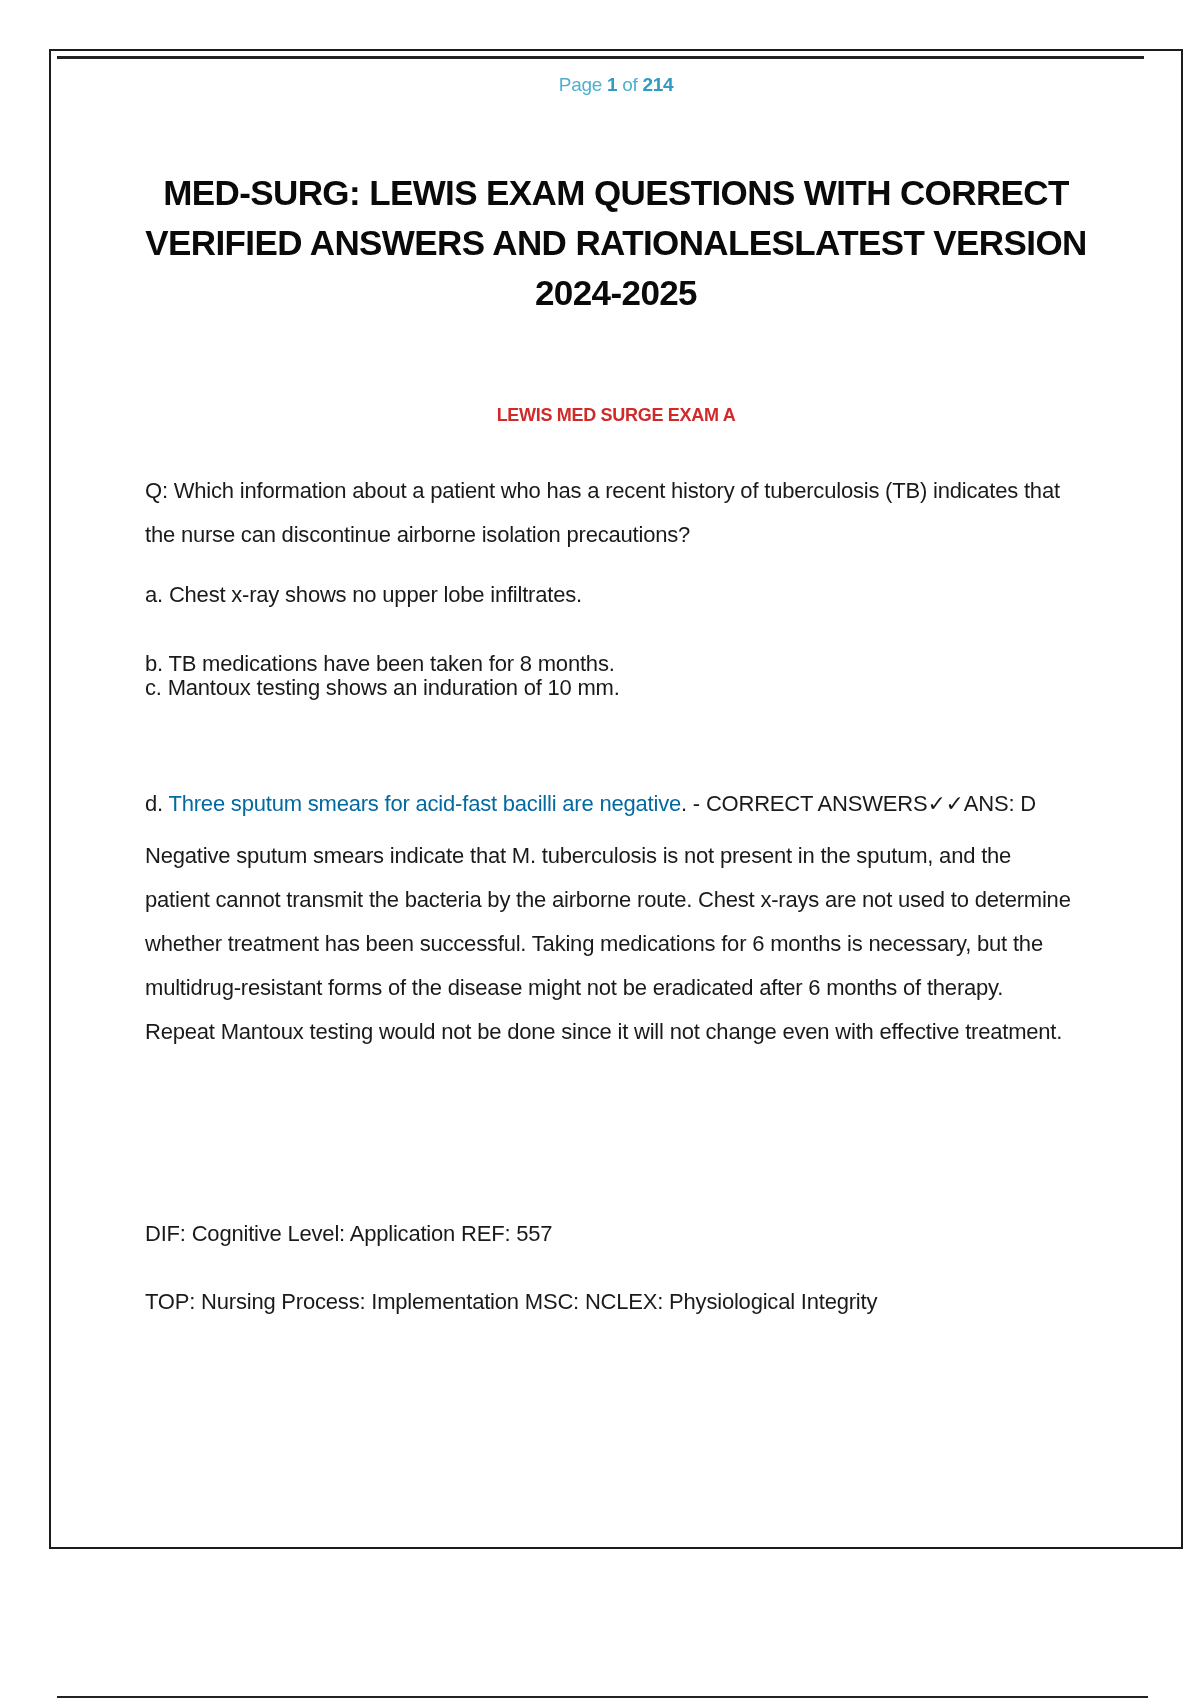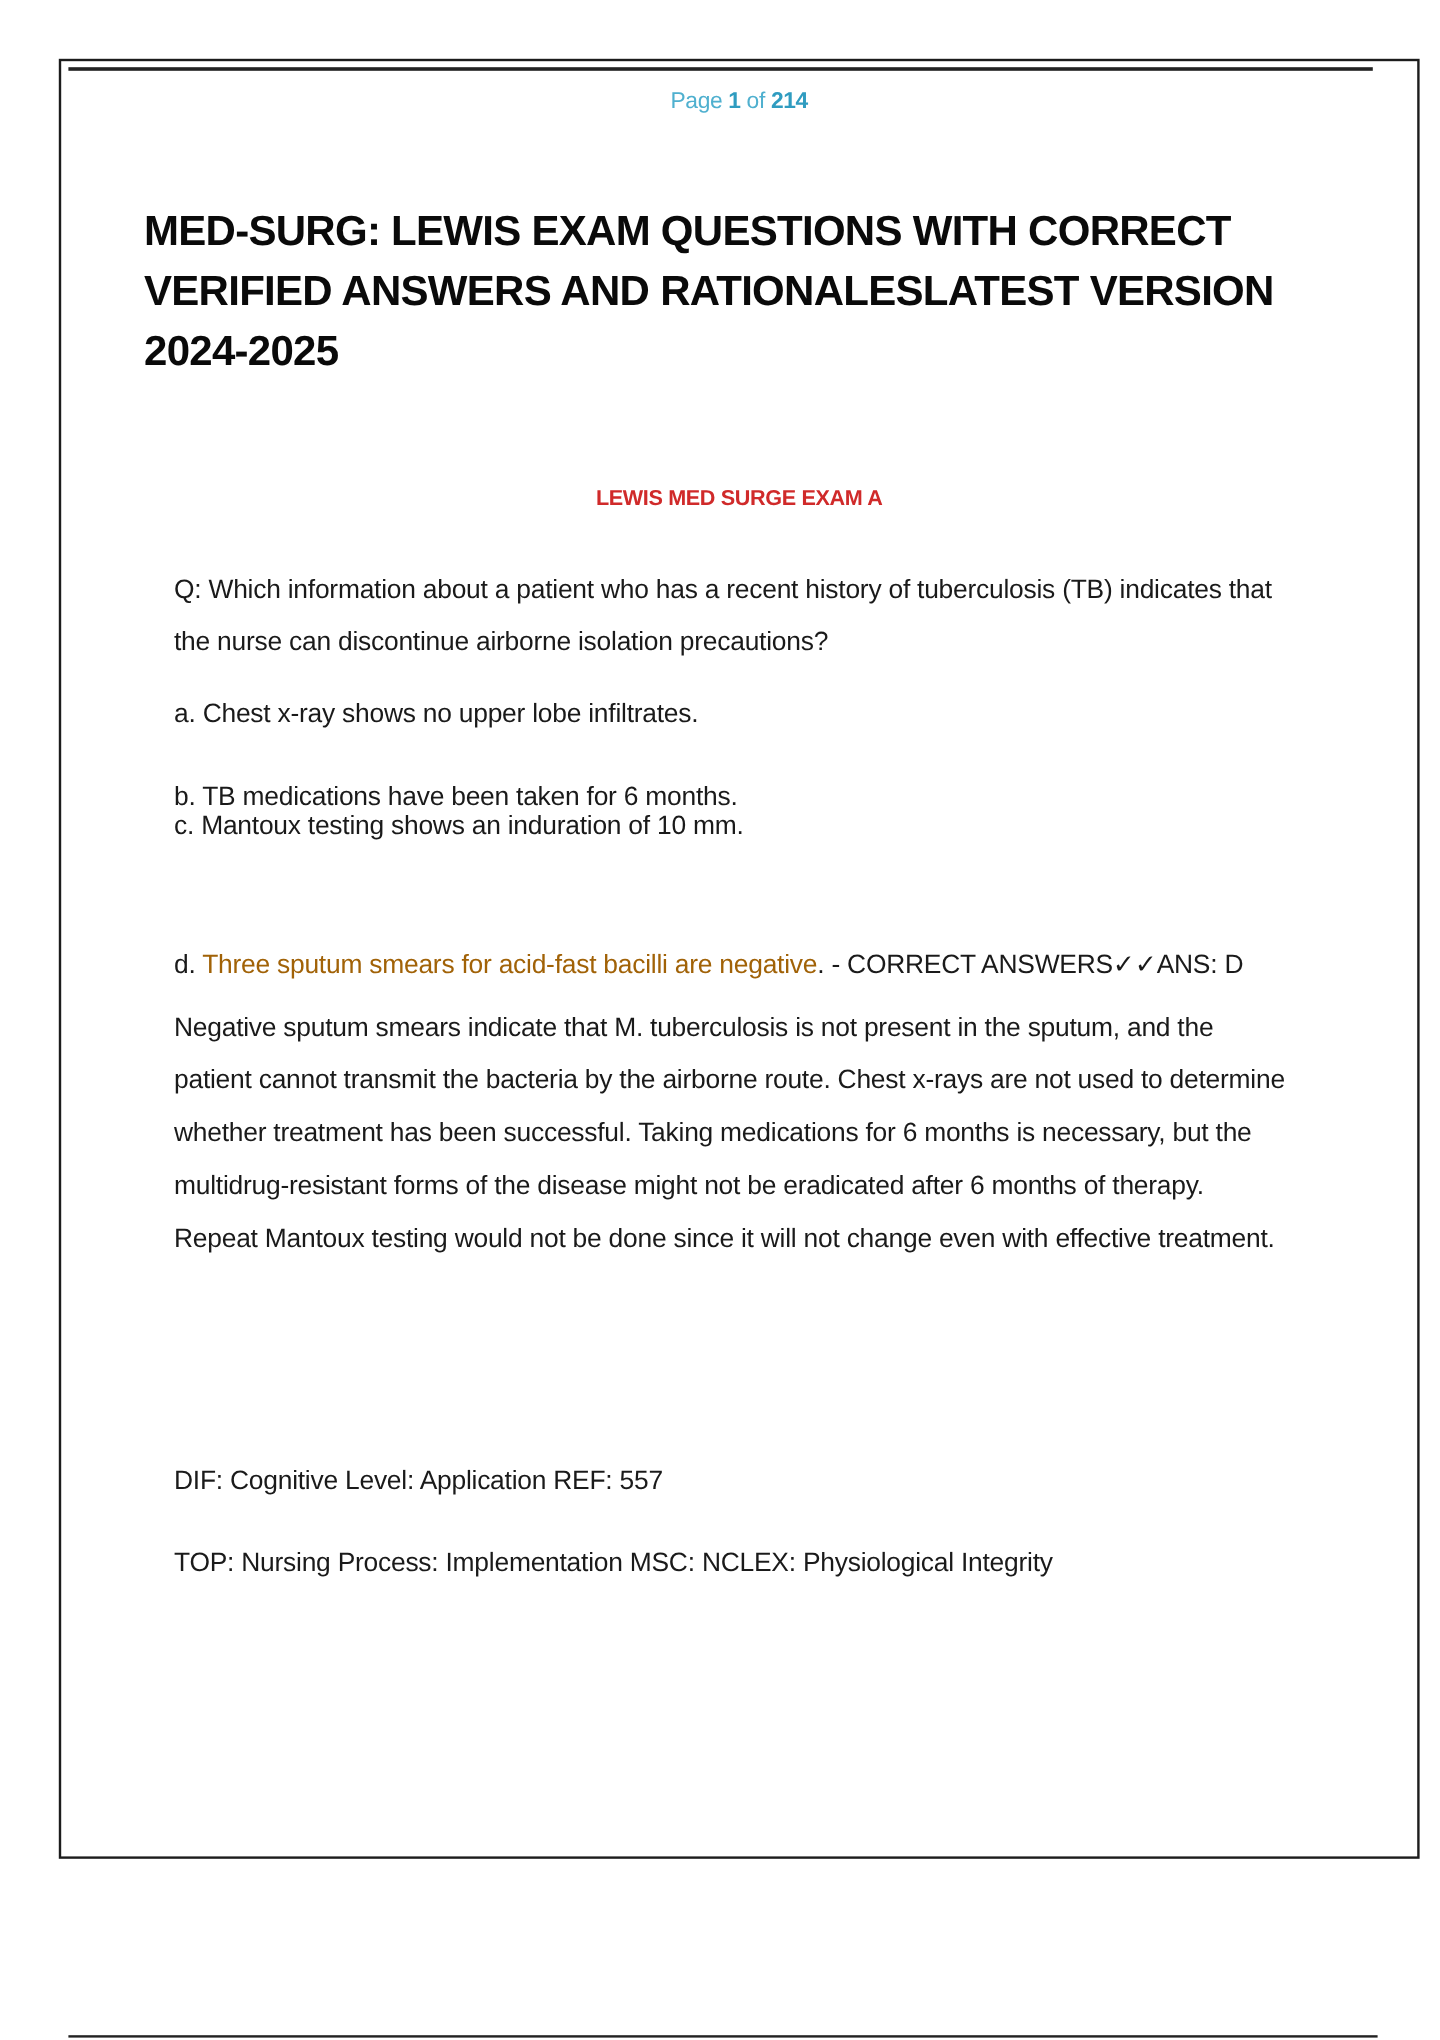--- a/index.html
+++ b/index.html
@@ -52,21 +52,21 @@
   }
   .page-number b {
     font-weight: bold;
     color: #2f9cc0;
   }
   .title {
     position: absolute;
     left: 120px;
     top: 168px;
     width: 992px;
-    text-align: left;
+    text-align: center;
     font-size: 35px;
     font-weight: bold;
     line-height: 50px;
     color: #0a0a0a;
     letter-spacing: -0.6px;
   }
   .section-title {
     position: absolute;
     left: 0;
     top: 405px;
@@ -87,21 +87,21 @@
   .question {
     top: 469px;
     width: 930px;
     line-height: 44px;
   }
   .opt { line-height: 24px; }
   .opt-a { top: 583px; }
   .opt-b { top: 652px; }
   .opt-c { top: 676px; }
   .opt-d { top: 792px; }
-  .red { color: #a16207; }
+  .red { color: #0369a1; }
   .rationale {
     top: 834px;
     width: 930px;
     line-height: 44px;
   }
   .meta-dif { top: 1222px; line-height: 24px; }
   .meta-top { top: 1290px; line-height: 24px; }
 </style>
 </head>
 <body>
@@ -112,21 +112,21 @@
 <div class="page-number"><span>Page </span><b>1</b><span> of </span><b>214</b></div>
 
 <div class="title">MED-SURG: LEWIS EXAM QUESTIONS WITH CORRECT VERIFIED ANSWERS AND RATIONALESLATEST VERSION 2024-2025</div>
 
 <div class="section-title">LEWIS MED SURGE EXAM A</div>
 
 <div class="body-text question">Q: Which information about a patient who has a recent history of tuberculosis (TB) indicates that the nurse can discontinue airborne isolation precautions?</div>
 
 <div class="body-text opt opt-a"><span>a. </span><span>Chest x-ray shows no upper lobe infiltrates.</span></div>
 
-<div class="body-text opt opt-b"><span>b. </span><span>TB medications have been taken for 6 months.</span></div>
+<div class="body-text opt opt-b"><span>b. </span><span>TB medications have been taken for 8 months.</span></div>
 
 <div class="body-text opt opt-c"><span>c. </span><span>Mantoux testing shows an induration of 10 mm.</span></div>
 
 <div class="body-text opt opt-d"><span>d. </span><span class="red">Three sputum smears for acid-fast bacilli are negative</span><span>. - CORRECT ANSWERS✓✓ANS: D</span></div>
 
 <div class="body-text rationale">Negative sputum smears indicate that M. tuberculosis is not present in the sputum, and the patient cannot transmit the bacteria by the airborne route. Chest x-rays are not used to determine whether treatment has been successful. Taking medications for 6 months is necessary, but the multidrug-resistant forms of the disease might not be eradicated after 6 months of therapy. Repeat Mantoux testing would not be done since it will not change even with effective treatment.</div>
 
 <div class="body-text meta-dif">DIF: Cognitive Level: Application REF: 557</div>
 
 <div class="body-text meta-top">TOP: Nursing Process: Implementation MSC: NCLEX: Physiological Integrity</div>

